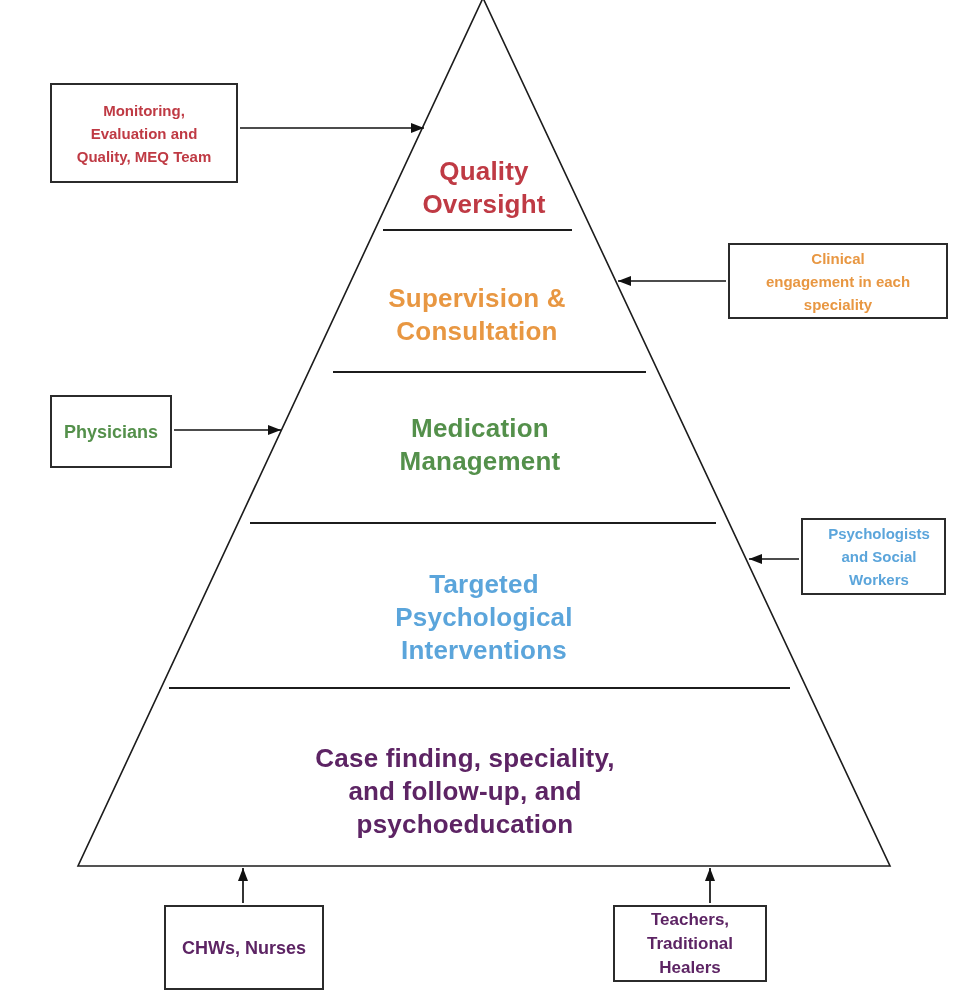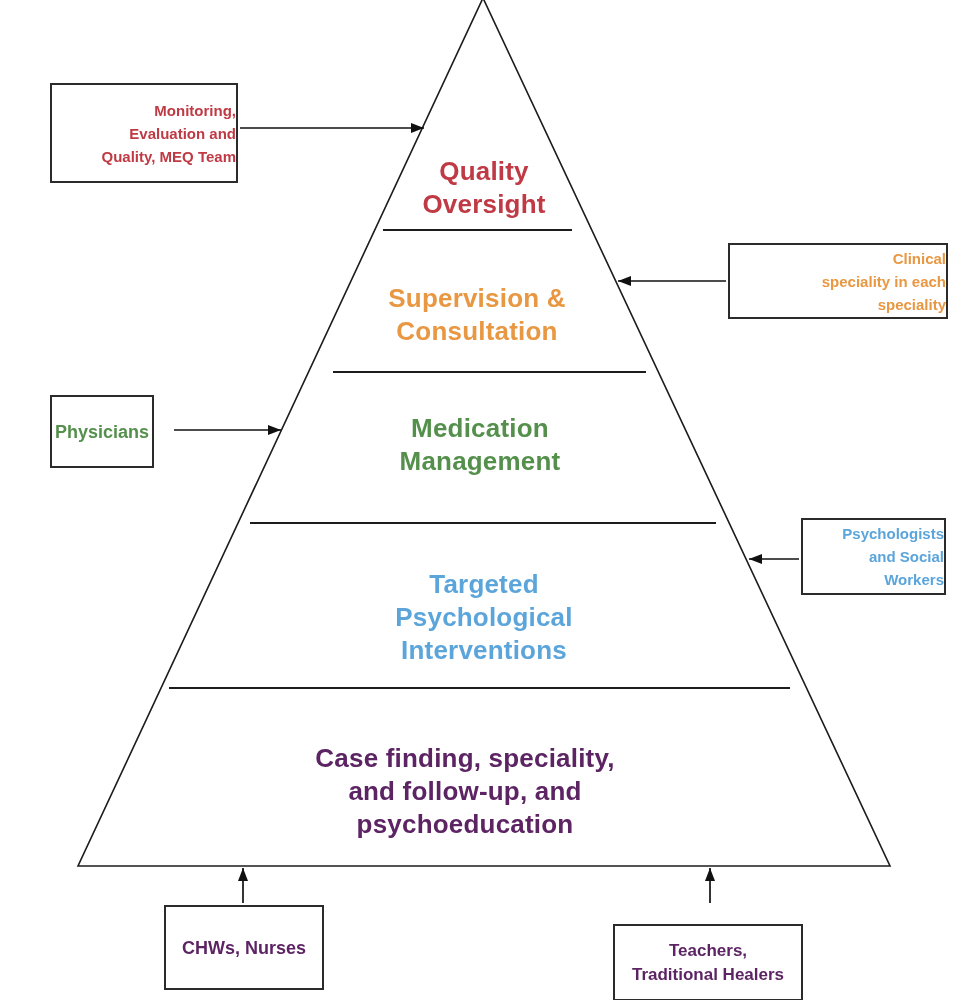--- a/index.html
+++ b/index.html
@@ -25,21 +25,21 @@
     border:2px solid #2b2b2b;
     background:#ffffff;
     display:flex;
     flex-direction:column;
     align-items:center;
     justify-content:center;
     text-align:center;
     font-weight:bold;
   }
   .callout span{display:block;}
-  .fs15{font-size:15px;line-height:23px;align-items:flex-end;}
+  .fs15{font-size:15px;line-height:23px;}
   .fs17{font-size:17px;line-height:24px;}
   .fs18{font-size:18px;line-height:24px;}
   .c-red{color:#bf3a44;}
   .c-orange{color:#e89742;}
   .c-green{color:#54904b;}
   .c-blue{color:#5ba5db;}
   .c-purple{color:#5d2464;}
 </style>
 </head>
 <body>
@@ -96,36 +96,36 @@
   </div>
 
   <div class="callout c-red fs15" style="left:50px;top:83px;width:188px;height:100px;">
     <span>Monitoring,</span>
     <span>Evaluation and</span>
     <span>Quality, MEQ Team</span>
   </div>
 
   <div class="callout c-orange fs15" style="left:728px;top:243px;width:220px;height:76px;">
     <span>Clinical</span>
-    <span>speciality in each</span>
+    <span>engagement in each</span>
     <span>speciality</span>
   </div>
 
-  <div class="callout c-green fs18" style="left:50px;top:395px;width:104px;height:73px;">
+  <div class="callout c-green fs18" style="left:50px;top:395px;width:122px;height:73px;">
     <span>Physicians</span>
   </div>
 
   <div class="callout c-blue fs15" style="left:801px;top:518px;width:145px;height:77px;padding-left:11px;">
     <span>Psychologists</span>
     <span>and Social</span>
     <span>Workers</span>
   </div>
 
   <div class="callout c-purple fs18" style="left:164px;top:905px;width:160px;height:85px;">
     <span>CHWs, Nurses</span>
   </div>
 
-  <div class="callout c-purple fs17" style="left:613px;top:924px;width:190px;height:77px;">
+  <div class="callout c-purple fs17" style="left:613px;top:905px;width:154px;height:77px;">
     <span>Teachers,</span>
     <span>Traditional Healers</span>
   </div>
 
 </div>
 
 </body></html>

